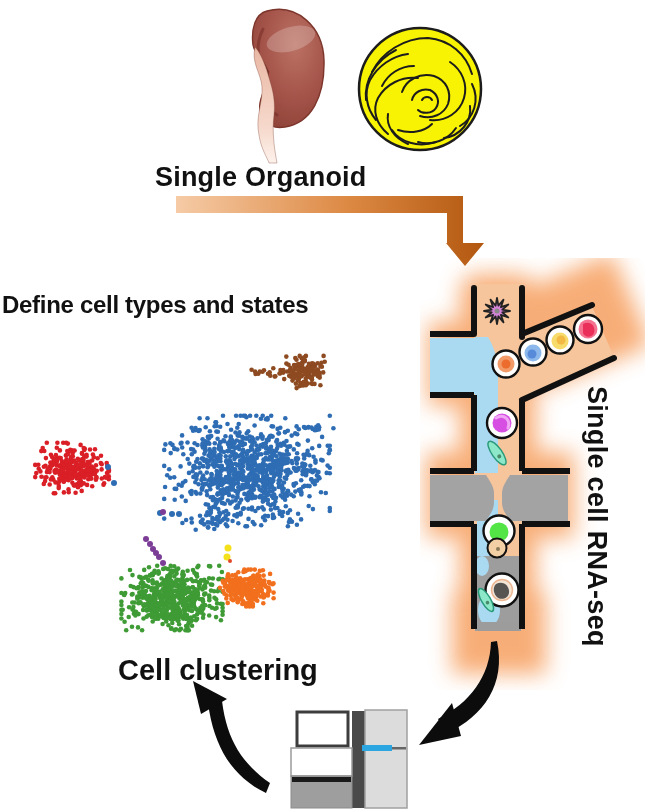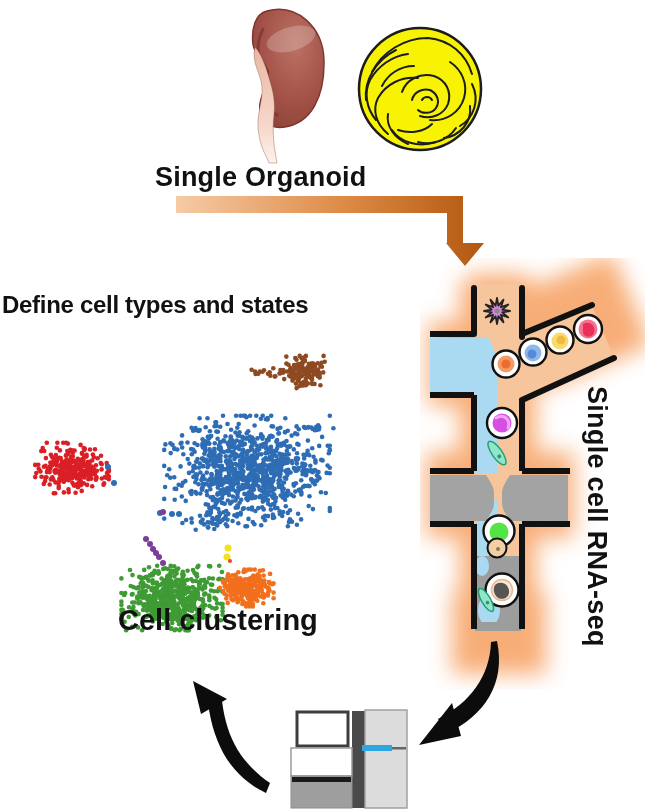--- a/index.html
+++ b/index.html
@@ -14,21 +14,21 @@
     font-weight:bold;font-size:27px;color:#111;white-space:nowrap;
     letter-spacing:.2px;
   }
   .headline{
     position:absolute;left:2px;top:264px;
     font-weight:bold;font-size:24px;color:#111;white-space:nowrap;
     letter-spacing:-.3px;
     margin-top:27px;
   }
   .caption{
-    position:absolute;left:118px;top:604px;
+    position:absolute;left:118px;top:654px;
     font-weight:bold;font-size:29px;color:#111;white-space:nowrap;
   }
   .vlabel{
     position:absolute;left:612px;top:386px;
     transform:rotate(90deg);transform-origin:0 0;
     font-weight:bold;font-size:27px;color:#111;white-space:nowrap;
     letter-spacing:.3px;
   }
 </style>
 </head>

